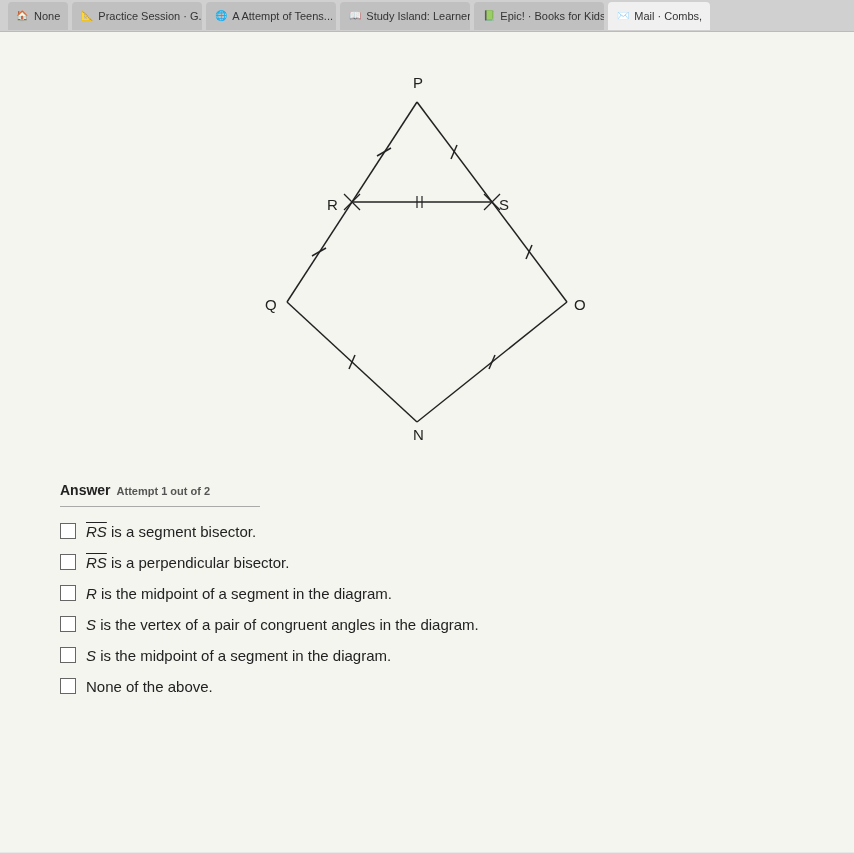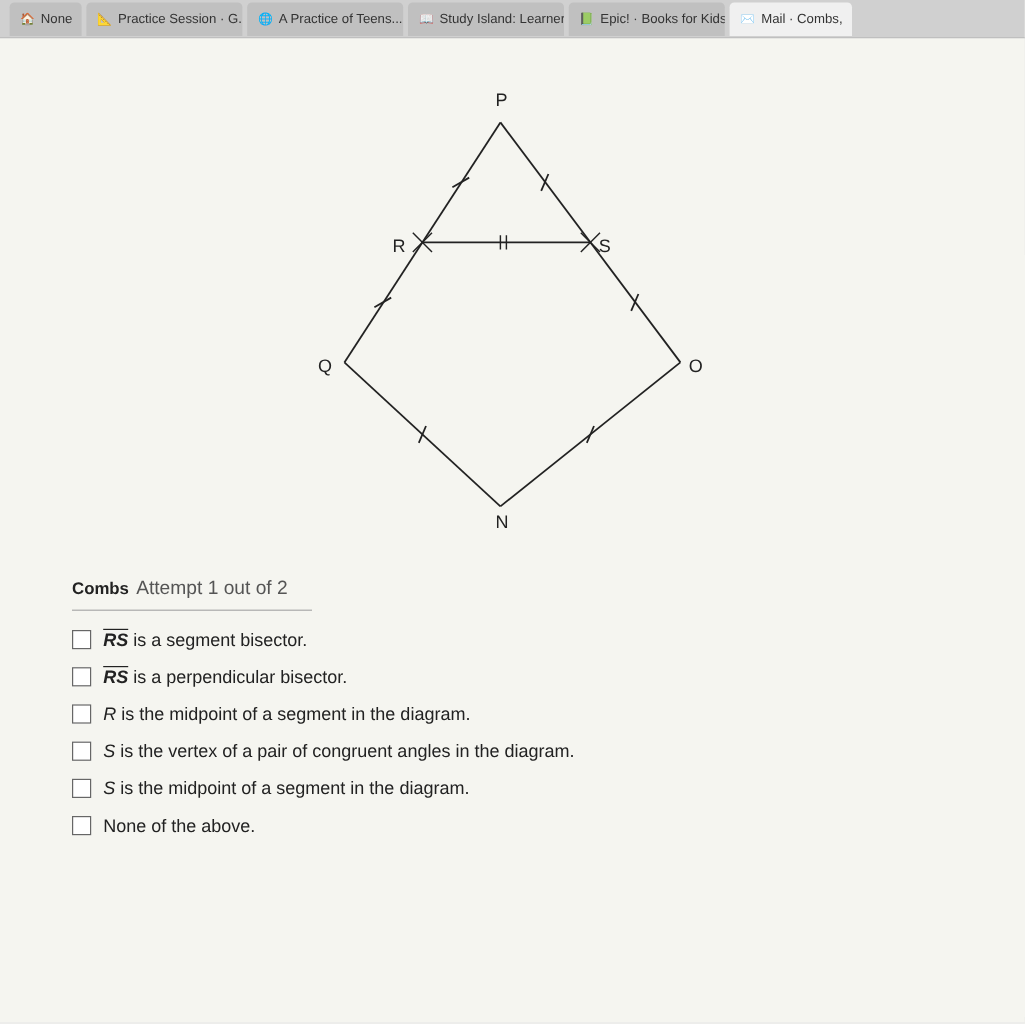--- a/index.html
+++ b/index.html
@@ -75,22 +75,22 @@
     }
 
     .answer-label {
       font-size: 14px;
       font-weight: bold;
       color: #222;
       margin-bottom: 8px;
     }
 
     .attempt-label {
-      font-size: 16px;
-      font-weight: normal;
+      font-size: 11px;
+      font-weight: bold;
       color: #555;
       margin-left: 6px;
     }
 
     .divider {
       border: none;
       border-top: 1px solid #aaa;
       margin: 6px 0 14px 0;
       width: 200px;
     }
@@ -122,42 +122,41 @@
     }
 
     .option-text {
       line-height: 1.4;
     }
 
     
     .overline {
       text-decoration: overline;
       font-style: italic;
-      font-weight: bold;
     }
 
     .italic {
       font-style: italic;
     }
   </style>
 </head>
 <body>
 
 <div class="tab-bar">
   <div class="tab-item">
     <span class="tab-icon">🏠</span>
     <span>None</span>
   </div>
   <div class="tab-item">
     <span class="tab-icon">📐</span>
     <span>Practice Session · G...</span>
   </div>
   <div class="tab-item">
     <span class="tab-icon">🌐</span>
-    <span>A Practice of Teens...</span>
+    <span>A Attempt of Teens...</span>
   </div>
   <div class="tab-item">
     <span class="tab-icon">📖</span>
     <span>Study Island: Learner</span>
   </div>
   <div class="tab-item">
     <span class="tab-icon">📗</span>
     <span>Epic! · Books for Kids</span>
   </div>
   <div class="tab-item active">
@@ -211,21 +210,21 @@
       <text x="48" y="248" font-size="15" font-family="Arial" fill="#222">Q</text>
 
       <text x="357" y="248" font-size="15" font-family="Arial" fill="#222">O</text>
 
       <text x="196" y="378" font-size="15" font-family="Arial" fill="#222">N</text>
     </svg>
   </div>
 
   <div class="answer-section">
     <div class="answer-label">
-      <span>Combs</span><span class="attempt-label">Attempt 1 out of 2</span>
+      <span>Answer</span><span class="attempt-label">Attempt 1 out of 2</span>
     </div>
     <hr class="divider">
 
     <ul class="option-list">
 
       <li class="option-item">
         <div class="option-checkbox"></div>
         <span class="option-text">
           <span class="overline">RS</span> is a segment bisector.
         </span>

